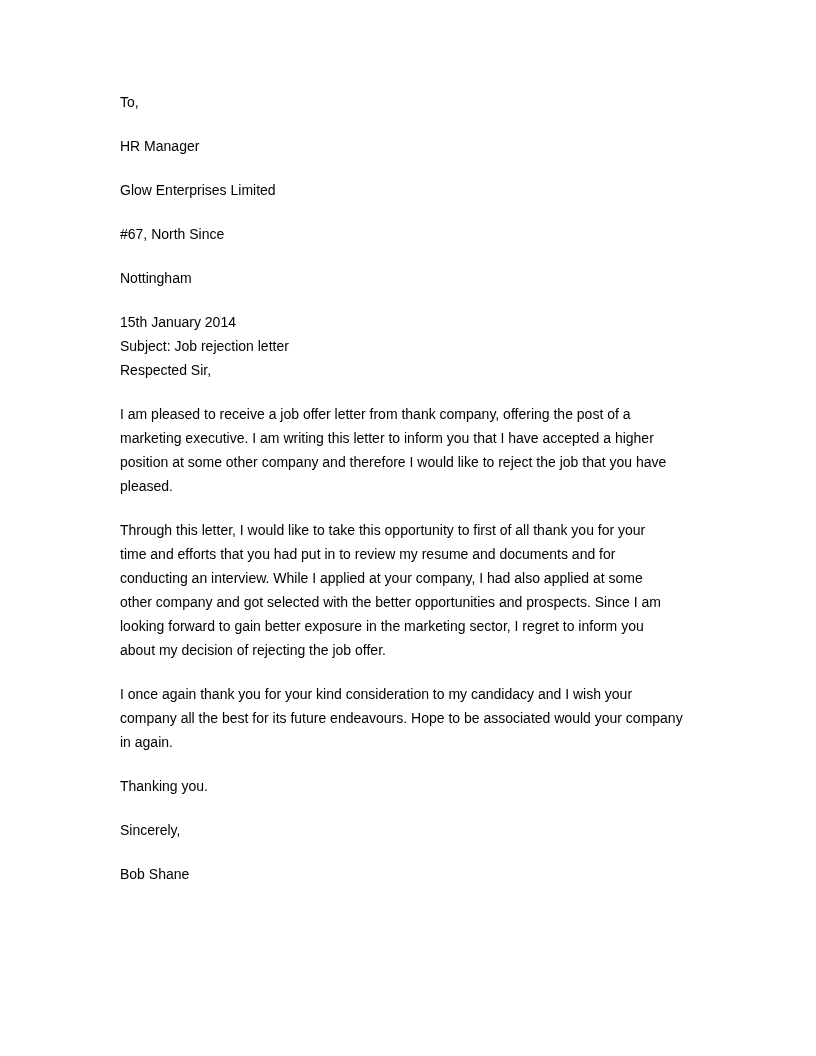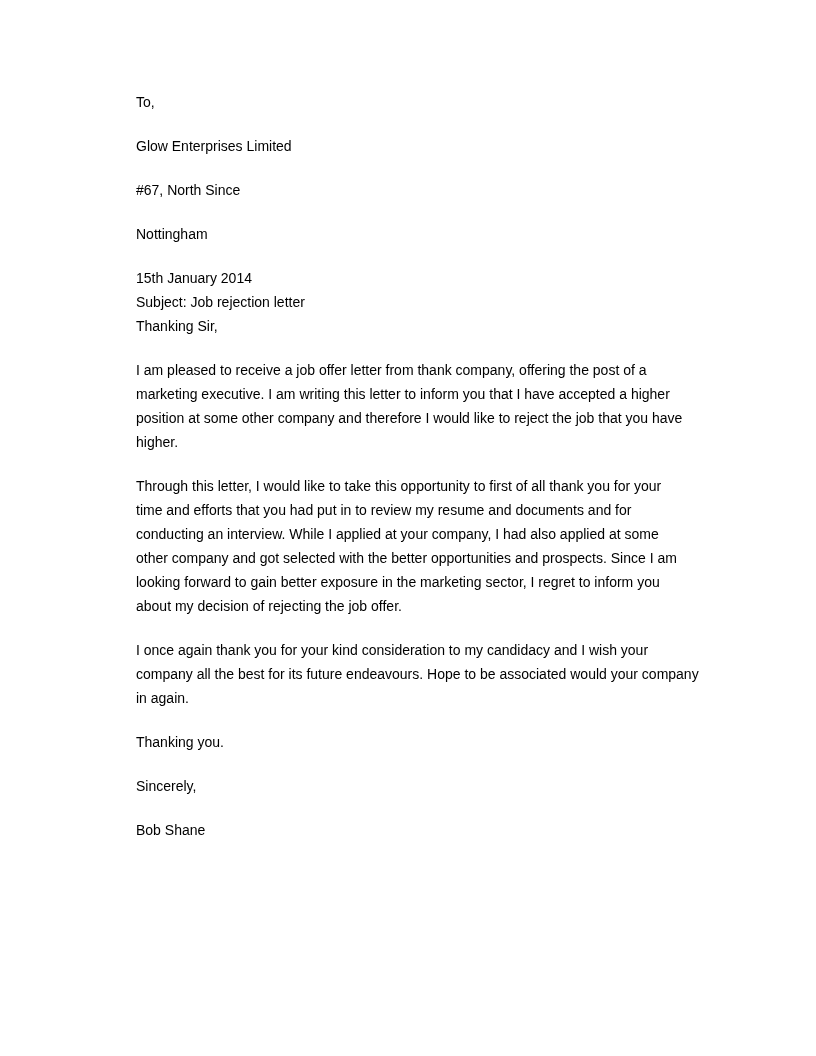--- a/index.html
+++ b/index.html
@@ -18,61 +18,64 @@
     line-height: 24px;
     color: #000000;
   }
   .content {
     position: absolute;
     top: 90px;
     left: 120px;
     width: 560px;
   }
   .block {
-    margin: 0 0 20px 16px;
+    margin: 0 0 20px 0;
   }
   .line {
     white-space: nowrap;
     height: 24px;
   }
 </style>
 </head>
 <body>
 
 <div class="page">
   <div class="content">
 
     <div class="block">
       <div class="line">To,</div>
     </div>
 
+    <div class="block">
+      <div class="line">HR Manager</div>
+    </div>
 
     <div class="block">
       <div class="line">Glow Enterprises Limited</div>
     </div>
 
     <div class="block">
       <div class="line">#67, North Since</div>
     </div>
 
     <div class="block">
       <div class="line">Nottingham</div>
     </div>
 
     <div class="block">
       <div class="line">15th January 2014</div>
       <div class="line">Subject: Job rejection letter</div>
-      <div class="line">Thanking Sir,</div>
+      <div class="line">Respected Sir,</div>
     </div>
 
     <div class="block">
       <div class="line">I am pleased to receive a job offer letter from thank company, offering the post of a</div>
       <div class="line">marketing executive. I am writing this letter to inform you that I have accepted a higher</div>
       <div class="line">position at some other company and therefore I would like to reject the job that you have</div>
-      <div class="line">higher.</div>
+      <div class="line">pleased.</div>
     </div>
 
     <div class="block">
       <div class="line">Through this letter, I would like to take this opportunity to first of all thank you for your</div>
       <div class="line">time and efforts that you had put in to review my resume and documents and for</div>
       <div class="line">conducting an interview. While I applied at your company, I had also applied at some</div>
       <div class="line">other company and got selected with the better opportunities and prospects. Since I am</div>
       <div class="line">looking forward to gain better exposure in the marketing sector, I regret to inform you</div>
       <div class="line">about my decision of rejecting the job offer.</div>
     </div>

